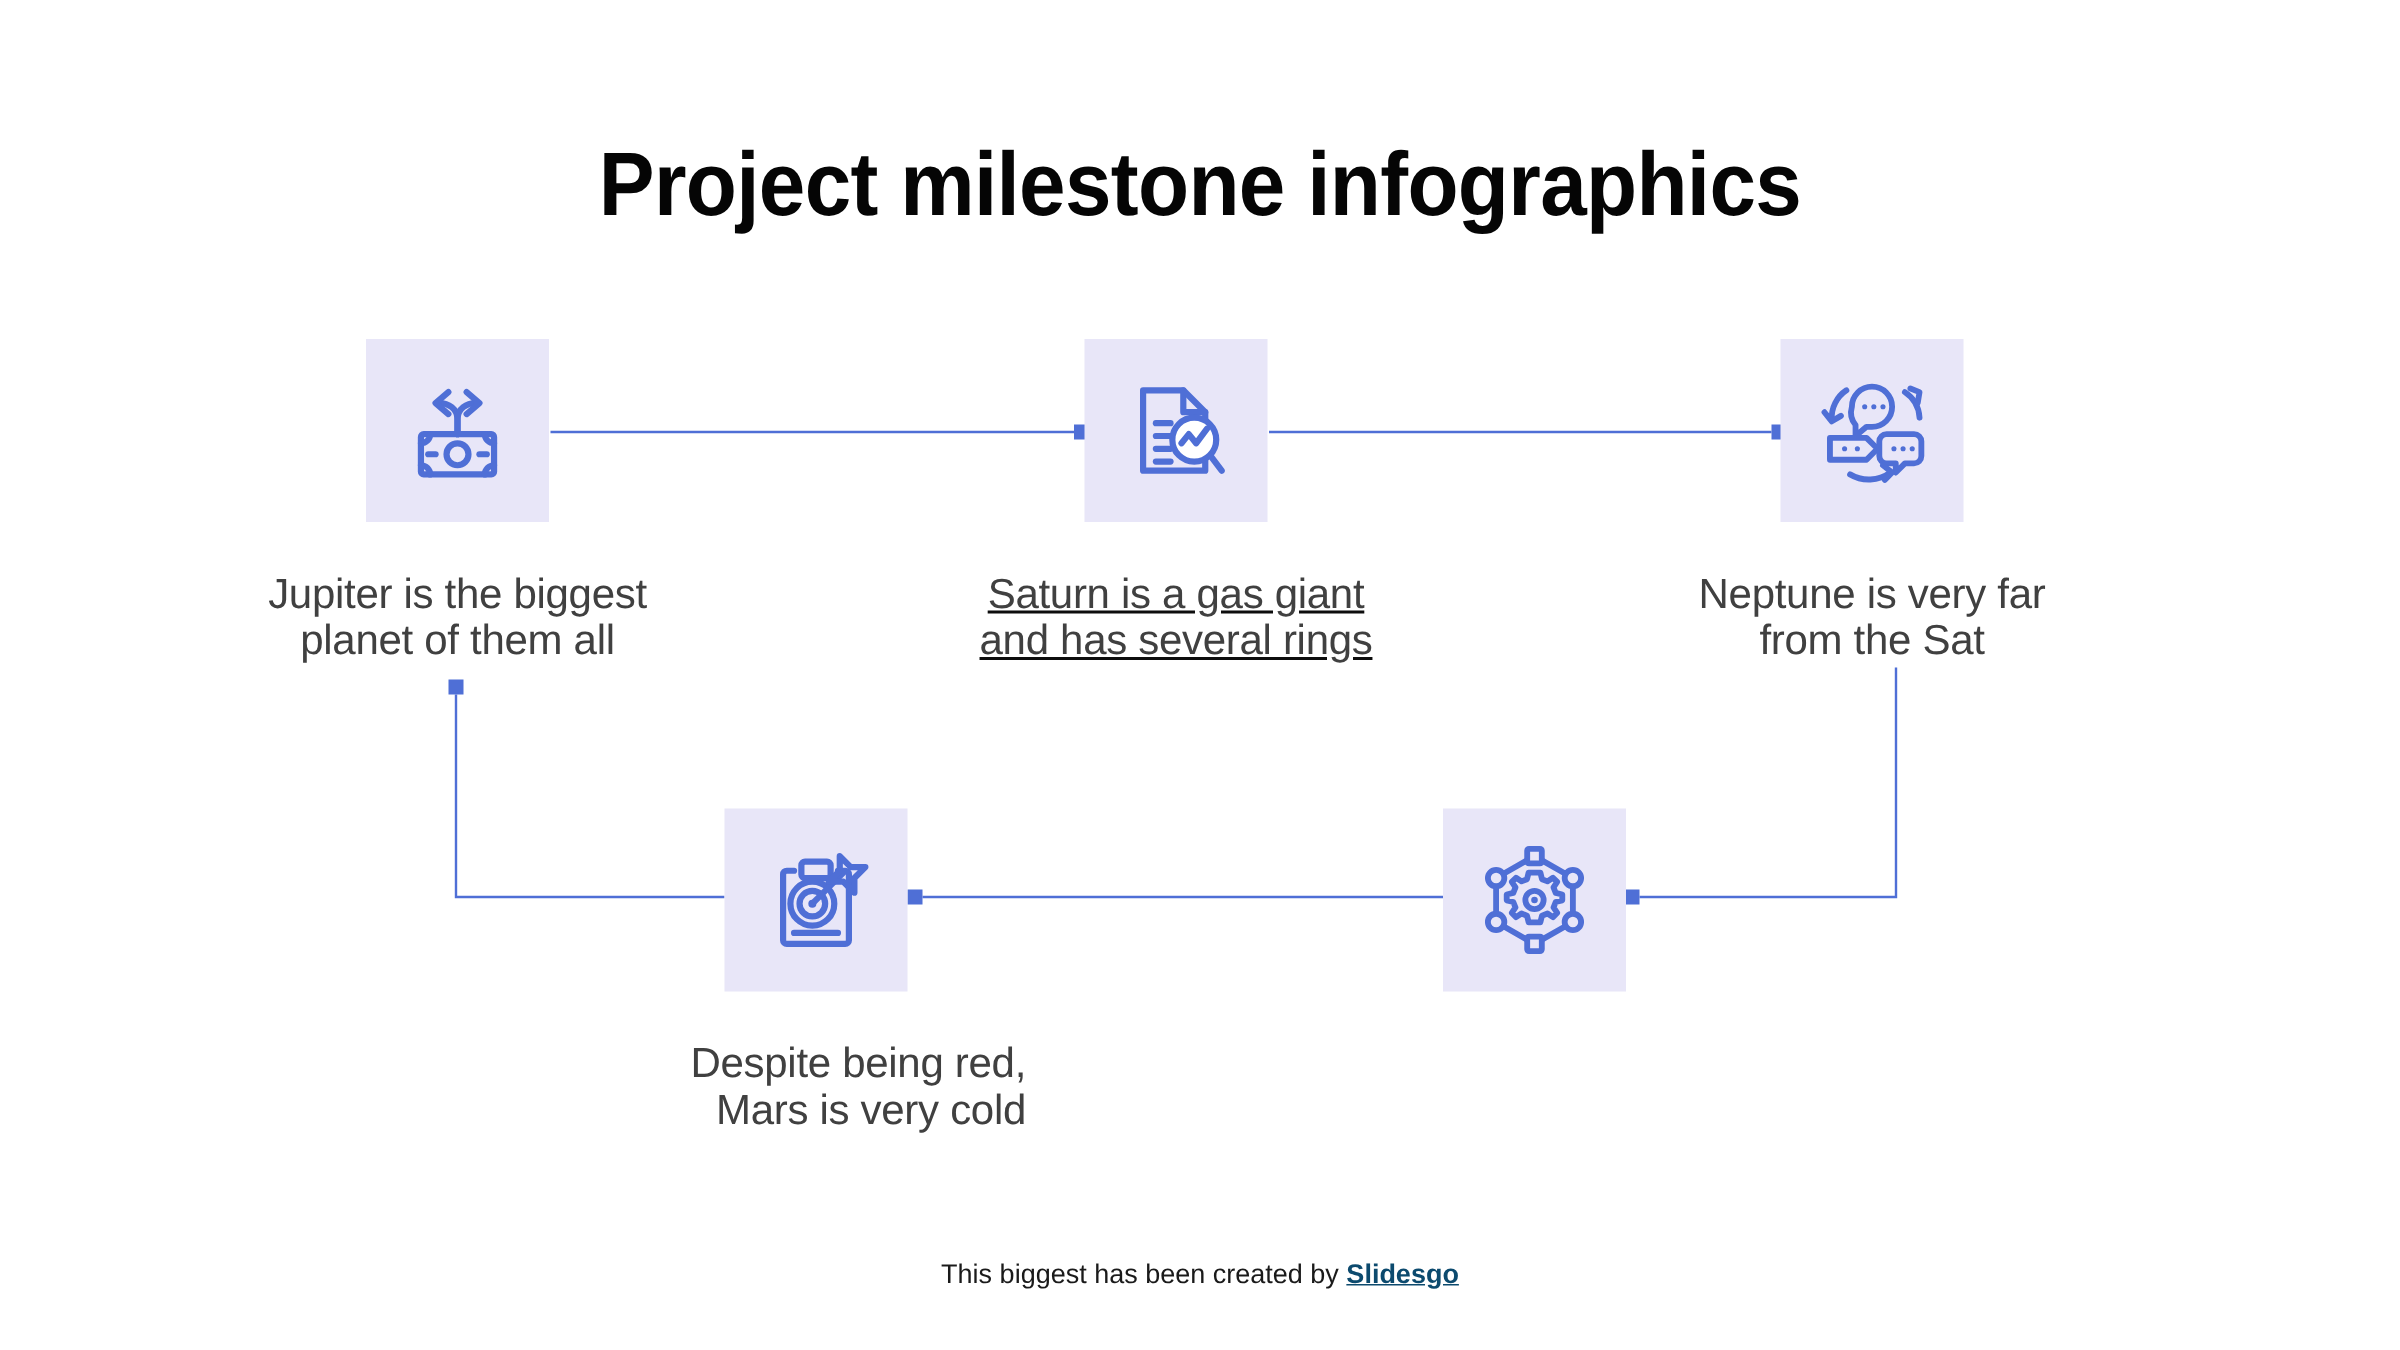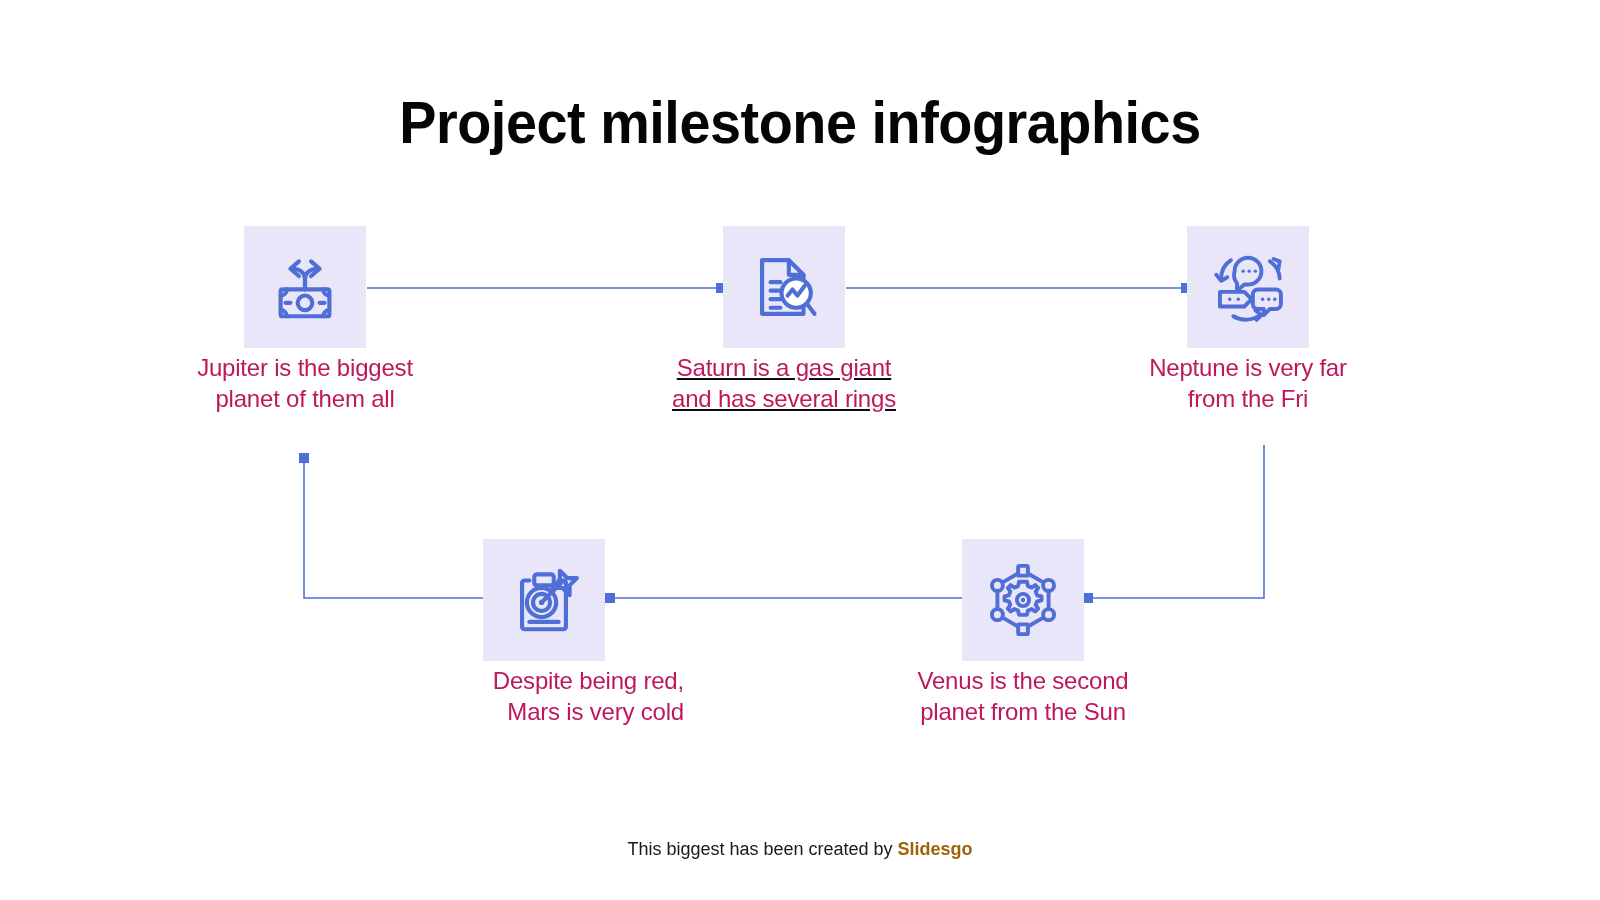--- a/index.html
+++ b/index.html
@@ -61,26 +61,26 @@
     background: #e8e6f8;
     margin: 0 auto;
     display: flex;
     align-items: center;
     justify-content: center;
   }
   .icon-box svg {
     display: block;
   }
   .node-label {
-    margin-top: 4px;
+    margin-top: 32px;
     font-family: "Liberation Sans", sans-serif;
     font-weight: 400;
-    font-size: 24px;
+    font-size: 28px;
     line-height: 31px;
-    color: #be185d;
+    color: #404040;
     white-space: pre-line;
     letter-spacing: -0.2px;
   }
 
   
   #node-1 { left: 165px;  top: 226px; }
   #node-2 { left: 644px;  top: 226px; text-decoration: underline; }
   #node-3 { left: 1108px; top: 226px; }
   
   #node-4 { left: 404px;  top: 539px; text-align: right; }
@@ -93,21 +93,22 @@
     right: 0;
     bottom: 40px;
     text-align: center;
     font-family: "Liberation Sans", sans-serif;
     font-size: 18px;
     color: #1a1a1a;
   }
   .footer a,
   .footer .brand {
     font-weight: 700;
-    color: #a16207;
+    text-decoration: underline;
+    color: #0c4a6e;
     cursor: pointer;
   }
 </style>
 </head>
 <body>
 
 <div class="slide">
 
   <div class="title">Project milestone infographics</div>
 
@@ -193,21 +194,21 @@
 
         <path d="M18 10 a18 18 0 0 0 -8 16"></path>
         <polyline points="6,22 10,27 15,24"></polyline>
         <path d="M50 11 a18 18 0 0 1 8 14"></path>
         <polyline points="53,9 58,11 57,17"></polyline>
         <path d="M20 56 a20 20 0 0 0 22 -1"></path>
         <polyline points="38,51 43,55 39,59"></polyline>
       </svg>
     </div>
     <div class="node-label">Neptune is very far
-from the Fri</div>
+from the Sat</div>
   </div>
 
   <div class="node" id="node-4">
     <div class="icon-box">
       <svg width="78" height="78" viewBox="0 0 64 64" fill="none" stroke="#4f6fd6" stroke-width="3.4" stroke-linecap="round" stroke-linejoin="round">
         <path d="M44 16 h4 a2 2 0 0 1 2 2 v36 a2 2 0 0 1 -2 2 H16 a2 2 0 0 1 -2 -2 V18 a2 2 0 0 1 2 -2 h4"></path>
         <rect x="24" y="11" width="16" height="9" rx="2"></rect>
         <line x1="20" y1="50" x2="44" y2="50"></line>
         <circle cx="30" cy="34" r="12"></circle>
         <circle cx="30" cy="34" r="7"></circle>
@@ -230,21 +231,19 @@
         <circle cx="53" cy="20" r="4.5" fill="#e8e6f8"></circle>
         <circle cx="53" cy="44" r="4.5" fill="#e8e6f8"></circle>
         <circle cx="11" cy="20" r="4.5" fill="#e8e6f8"></circle>
         <circle cx="11" cy="44" r="4.5" fill="#e8e6f8"></circle>
 
         <path d="M32 17 l3.2 0 l0.9 3.6 l3 1.2 l3-2 l2.3 2.3 l-2 3 l1.2 3 l3.6 0.9 l0 3.2 l-3.6 0.9 l-1.2 3 l2 3 l-2.3 2.3 l-3 -2 l-3 1.2 l-0.9 3.6 l-3.2 0 l-3.2 0 l-0.9 -3.6 l-3 -1.2 l-3 2 l-2.3 -2.3 l2 -3 l-1.2 -3 l-3.6 -0.9 l0 -3.2 l3.6 -0.9 l1.2 -3 l-2 -3 l2.3 -2.3 l3 2 l3 -1.2 l0.9 -3.6 Z"></path>
         <circle cx="32" cy="32" r="5"></circle>
         <circle cx="32" cy="32" r="1.8" fill="#4f6fd6" stroke="none"></circle>
       </svg>
     </div>
-    <div class="node-label">Venus is the second
-planet from the Sun</div>
   </div>
 
   <div class="footer">
     <span>This biggest has been created by </span><span class="brand">Slidesgo</span>
   </div>
 
 </div>
 
 </body></html>

